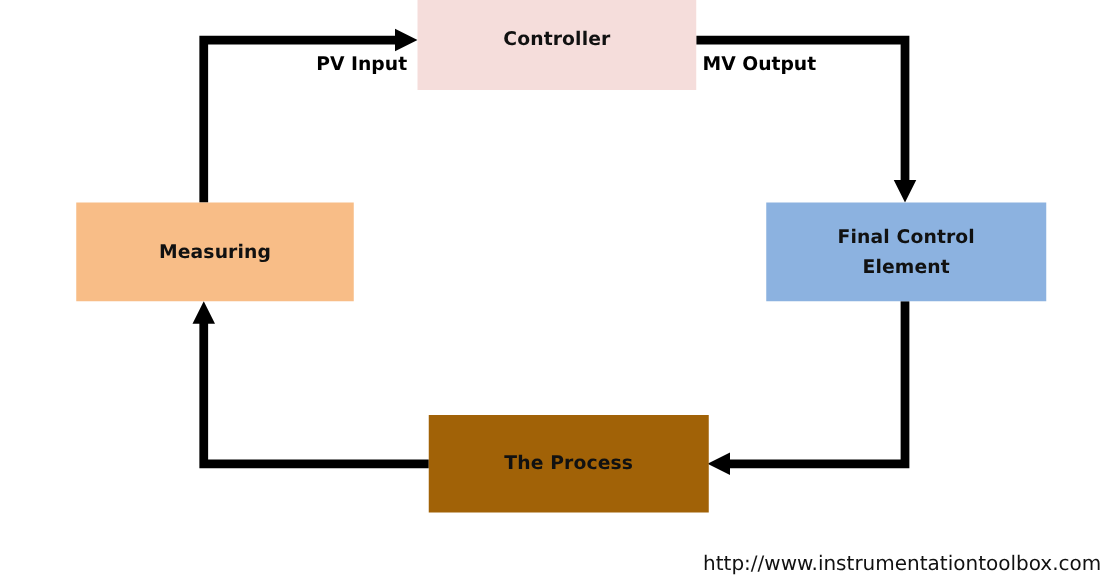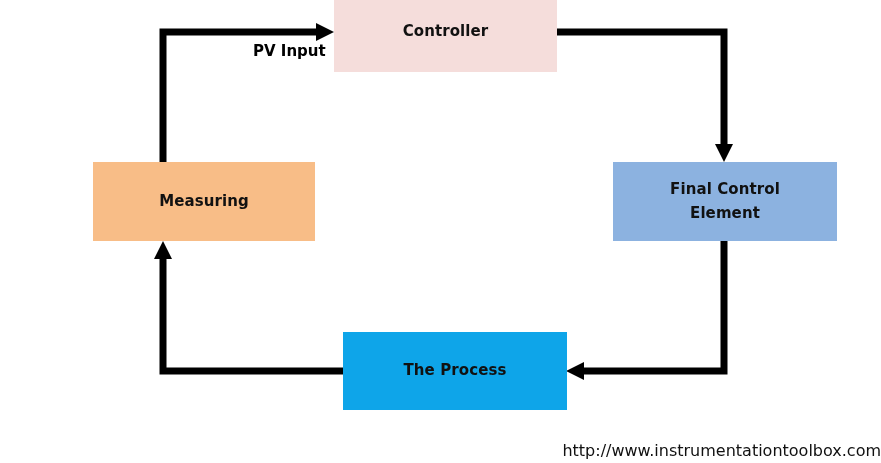--- a/index.html
+++ b/index.html
@@ -89,26 +89,27 @@
 
   <div class="node-box" style="left:334px; top:-8px; width:223px; height:80px; background:#f5dddb;">
     <span class="node-label">Controller</span>
   </div>
 
   <div class="node-box" style="left:613px; top:162px; width:224px; height:79px; background:#8cb2e0;">
     <span class="node-label">Final Control</span>
     <span class="node-label">Element</span>
   </div>
 
-  <div class="node-box" style="left:343px; top:332px; width:224px; height:78px; background:#0ea5e9;text-align:center;">
+  <div class="node-box" style="left:343px; top:332px; width:224px; height:78px; background:#a16207;text-align:center;">
     <span class="node-label">The Process</span>
   </div>
 
-  <div class="node-box" style="left:61px; top:162px; width:222px; height:79px; background:#f8bd87;margin-left:32px;">
+  <div class="node-box" style="left:61px; top:162px; width:222px; height:79px; background:#f8bd87;">
     <span class="node-label">Measuring</span>
   </div>
 
   <div class="edge-label" style="left:251px; top:42px;">PV Input</div>
 
+  <div class="edge-label" style="left:560px; top:42px;">MV Output</div>
 
   <div id="footer-url">http://www.instrumentationtoolbox.com</div>
 
 </div>
 
 </body></html>

